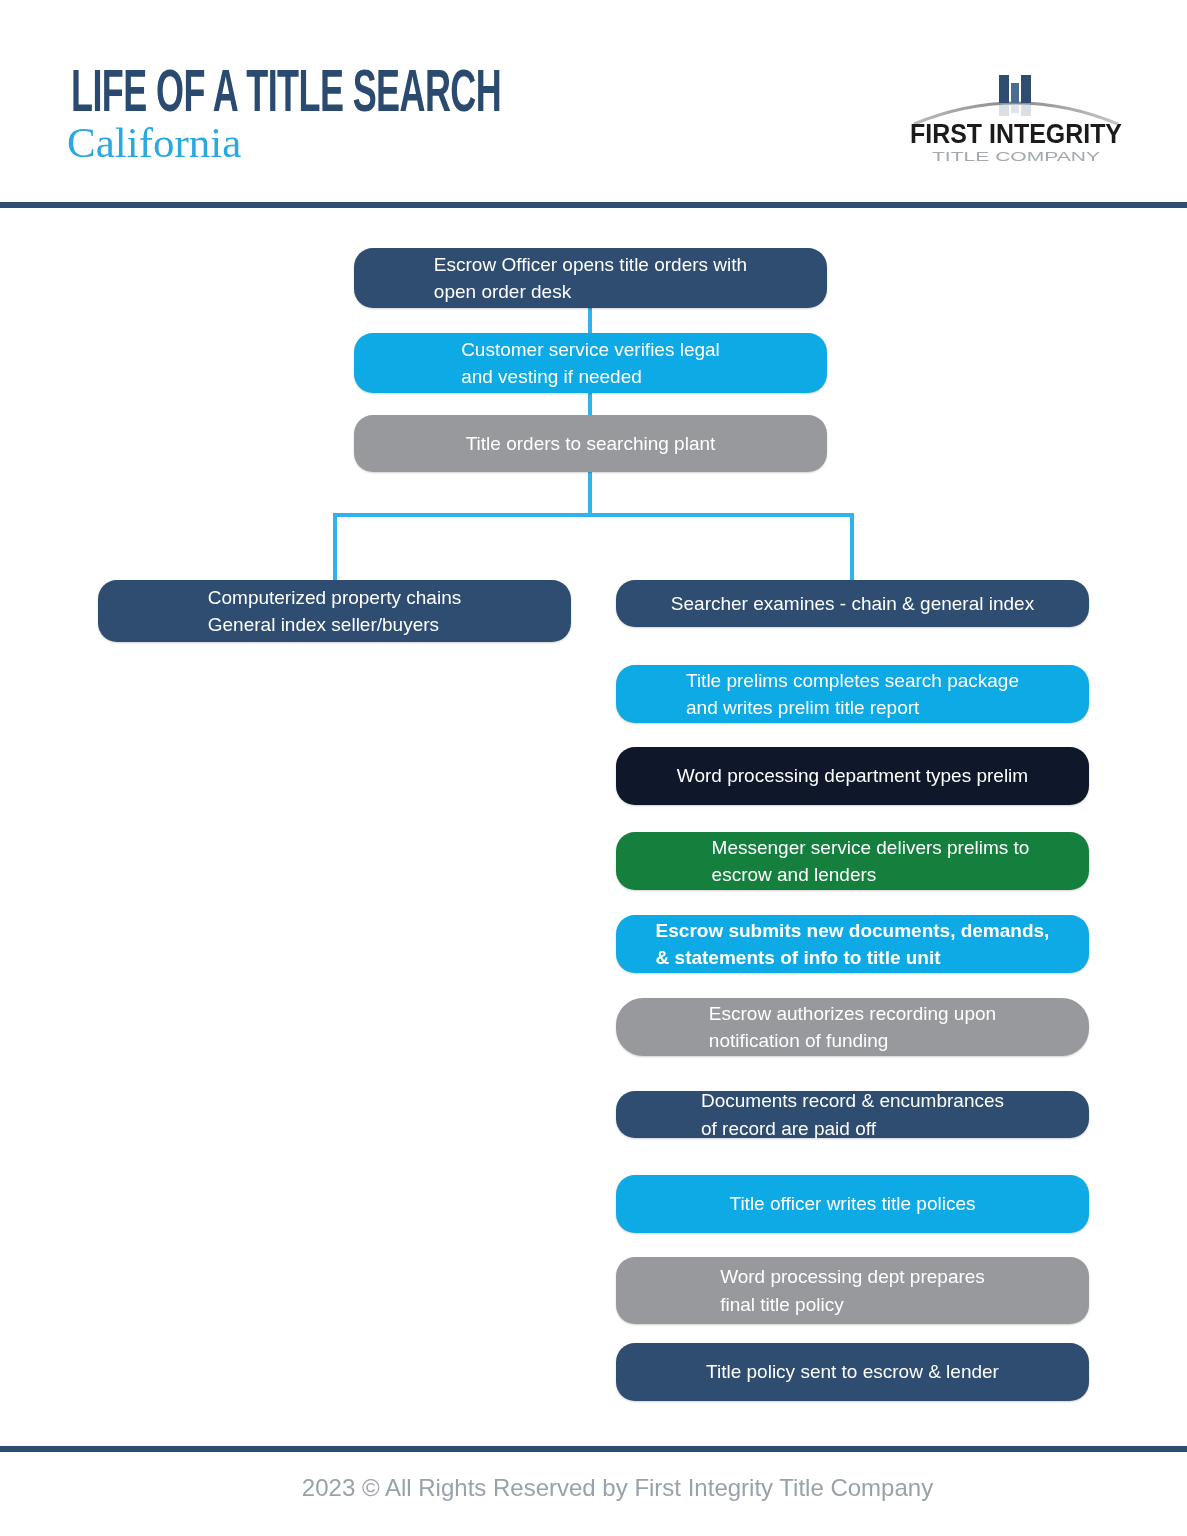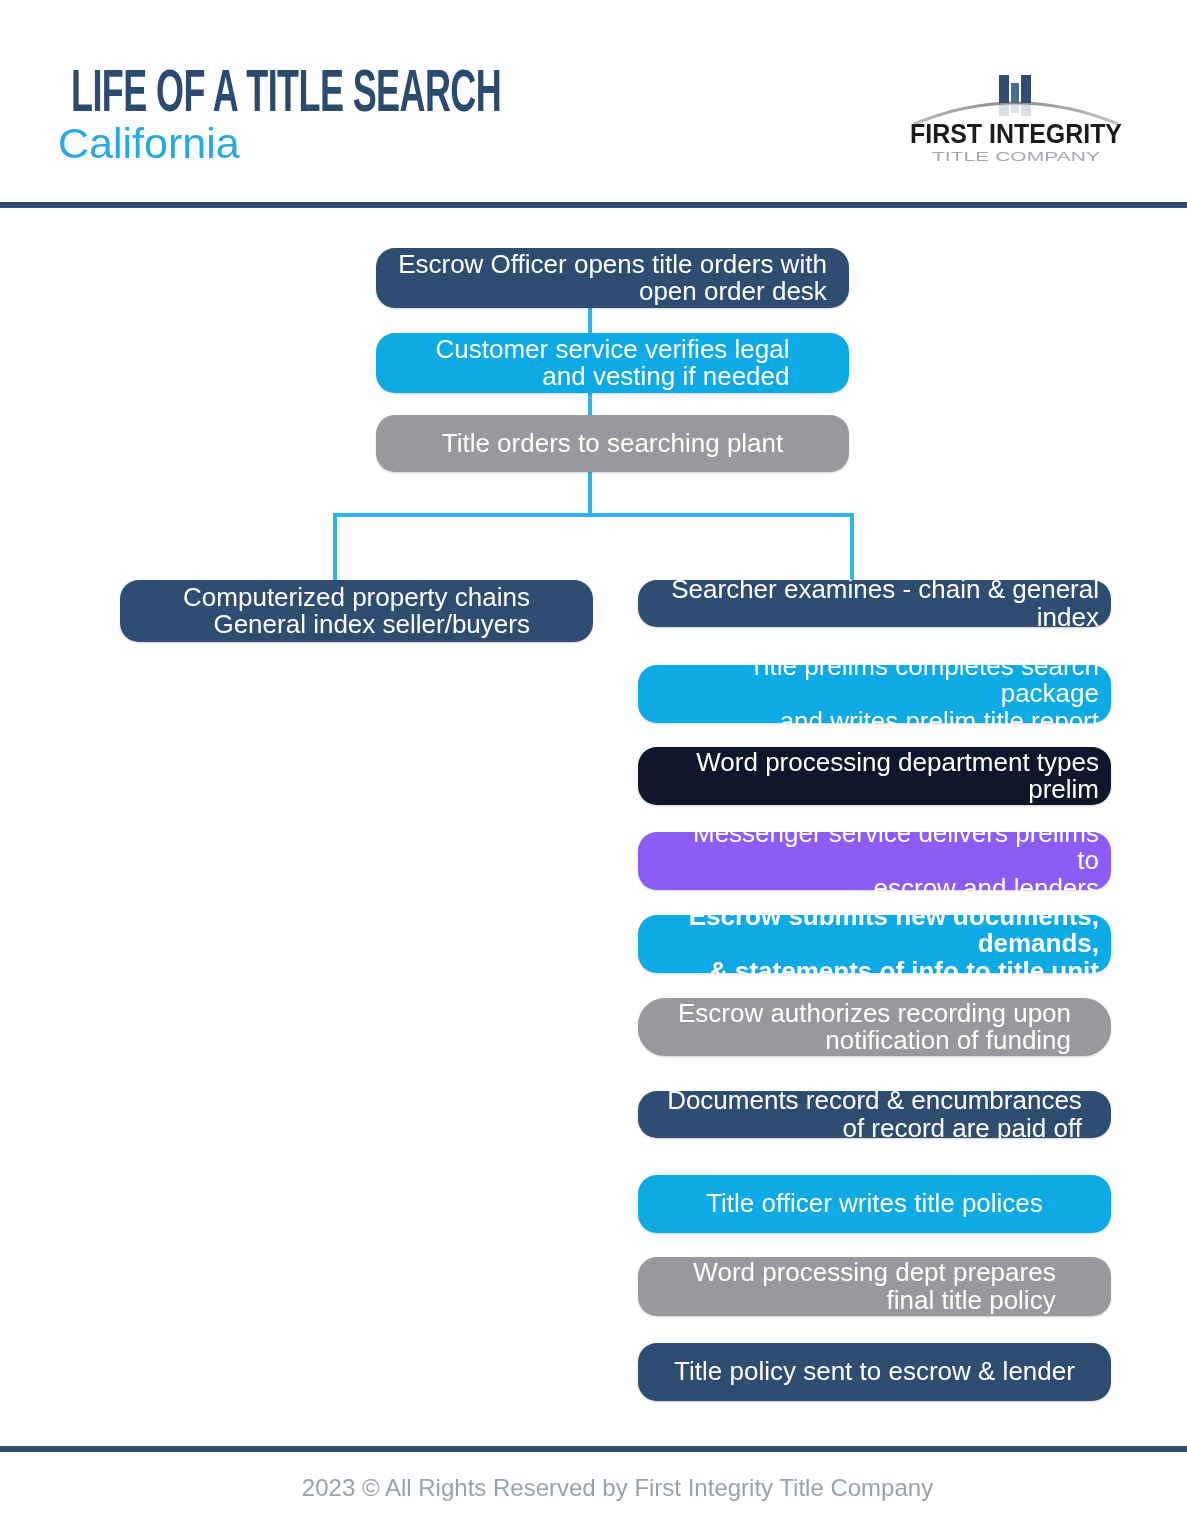--- a/index.html
+++ b/index.html
@@ -21,23 +21,23 @@
     line-height: 58px;
     font-weight: bold;
     letter-spacing: -1px;
     color: var(--title_text, #2B4A70);
     transform: scaleX(0.60);
     transform-origin: left top;
     white-space: nowrap;
   }
   .subtitle {
     position: absolute;
-    left: 58px;
+    left: 67px;
     top: 120px;
-    font-family: Liberation Sans, sans-serif;
+    font-family: Liberation Serif, serif;
     font-size: 43px;
     line-height: 46px;
     color: var(--subtitle_text, #29A9E1);
   }
   .logo { position: absolute; left: 896px; top: 62px; }
 
   .rule { position: absolute; left: 0; width: 1187px; background: var(--navy, #2E4D71); }
   .rule-top { top: 202px; height: 6px; }
   .rule-bottom { top: 1446px; height: 6px; }
 
@@ -52,42 +52,41 @@
 
   
   .node {
     position: absolute;
     width: 473px;
     border-radius: 19px;
     color: #ffffff;
     display: flex;
     align-items: center;
     justify-content: center;
-    text-align: right;
-    font-size: 26px;
+    text-align: left;
+    font-size: 19px;
     line-height: 27.5px;
     white-space: pre-line;
     padding: 0 12px;
     box-sizing: border-box;
     box-shadow: 0 1px 2px rgba(0,0,0,0.18);
-    margin-left: 22px;
   }
   .n-t0 { left: 354px; top: 248px; height: 60px; }
   .n-t1 { left: 354px; top: 333px; height: 60px; }
   .n-t2 { left: 354px; top: 415px; height: 57px; }
   .n-left { left: 98px;  top: 580px; height: 62px; }
   .n-r0 { left: 616px; top: 580px; height: 47px; }
   .n-r1 { left: 616px; top: 665px; height: 58px; }
   .n-r2 { left: 616px; top: 747px; height: 58px; }
   .n-r3 { left: 616px; top: 832px; height: 58px; }
   .n-r4 { left: 616px; top: 915px; height: 58px; }
   .n-r5 { left: 616px; top: 998px; height: 58px; }
   .n-r6 { left: 616px; top: 1091px; height: 47px; }
   .n-r7 { left: 616px; top: 1175px; height: 58px; }
-  .n-r8 { left: 616px; top: 1257px; height: 59px; }
+  .n-r8 { left: 616px; top: 1257px; height: 67px; }
   .n-r9 { left: 616px; top: 1343px; height: 58px; }
 
   
   .footer-text {
     position: absolute;
     left: 0; top: 1474px;
     width: 1187px;
     text-align: center;
     font-size: 24px;
     color: var(--footer_text, #99A1AB);
@@ -140,21 +139,21 @@
 and vesting if needed</div>
   <div class="node n-t2" style="background: rgb(152, 153, 157);">Title orders to searching plant</div>
 
   <div class="node n-left" style="background: rgb(46, 77, 113);">Computerized property chains
 General index seller/buyers</div>
 
   <div class="node n-r0" style="background: rgb(46, 77, 113);">Searcher examines - chain &amp; general index</div>
   <div class="node n-r1" style="background: rgb(13, 170, 230);">Title prelims completes search package
 and writes prelim title report</div>
   <div class="node n-r2" style="background: #0f172a;">Word processing department types prelim</div>
-  <div class="node n-r3" style="background: #8b5cf6; padding-left: 48px;">Messenger service delivers prelims to
+  <div class="node n-r3" style="background: #15803d; padding-left: 48px;">Messenger service delivers prelims to
 escrow and lenders</div>
   <div class="node n-r4" style="background: rgb(13, 170, 230); font-weight: bold;">Escrow submits new documents, demands,
 &amp; statements of info to title unit</div>
   <div class="node n-r5" style="background: rgb(152, 153, 157); border-radius: 27px;">Escrow authorizes recording upon
 notification of funding</div>
   <div class="node n-r6" style="background: rgb(46, 77, 113);">Documents record &amp; encumbrances
 of record are paid off</div>
   <div class="node n-r7" style="background: rgb(13, 170, 230);">Title officer writes title polices</div>
   <div class="node n-r8" style="background: rgb(152, 153, 157);">Word processing dept prepares
 final title policy</div>

